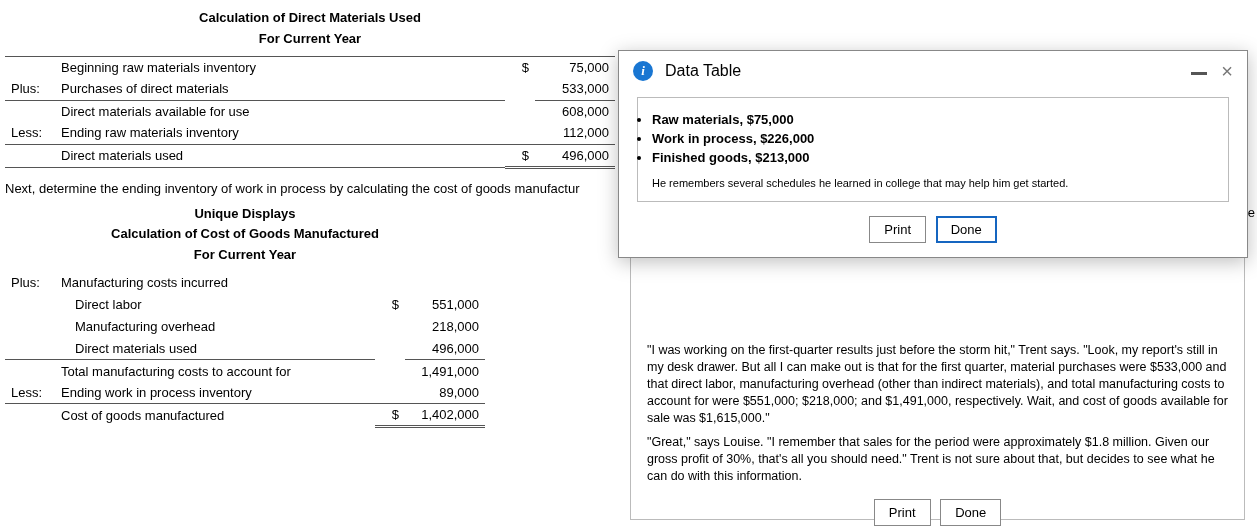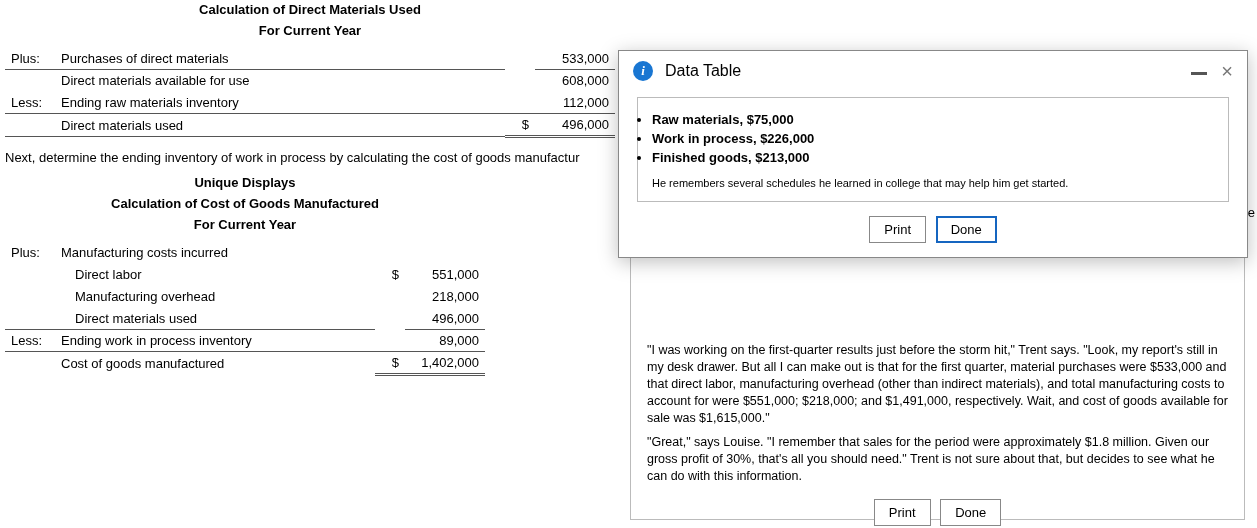--- a/index.html
+++ b/index.html
@@ -9,21 +9,21 @@
       color: #000;
       background: #fff;
       width: 1257px;
       height: 528px;
       position: relative;
       overflow: hidden;
     }
     .left-panel {
       position: absolute;
       left: 5px;
-      top: 0;
+      top: 8px;
       width: 610px;
     }
     .title-block { text-align: center; font-weight: bold; margin-bottom: 6px; }
     .title-line { line-height: 1.6; }
     table.calc { width: 100%; border-collapse: collapse; }
     table.calc td { padding: 3px 6px; height: 22px; vertical-align: middle; }
     .col-prefix { width: 50px; }
     .col-label { }
     .col-cur { width: 30px; text-align: right; padding-right:2px;}
     .col-val { width: 80px; text-align: right; padding-right:8px;}
@@ -104,20 +104,26 @@
 </head>
 <body>
 
 <div class="left-panel">
   <div class="title-block">
     <div class="title-line">Calculation of Direct Materials Used</div>
     <div class="title-line">For Current Year</div>
   </div>
   <table class="calc">
     <tbody>
+        <tr class="bd-top">
+      <td class="col-prefix"></td>
+      <td class="col-label">Beginning raw materials inventory</td>
+      <td class="col-cur">$</td>
+      <td class="col-val">75,000</td>
+    </tr>
     <tr>
       <td class="col-prefix bd-bottom">Plus:</td>
       <td class="col-label bd-bottom">Purchases of direct materials</td>
       <td class="col-cur"></td>
       <td class="col-val val-bd">533,000</td>
     </tr>
     <tr>
       <td class="col-prefix"></td>
       <td class="col-label">Direct materials available for use</td>
       <td class="col-cur"></td>
@@ -163,20 +169,26 @@
       <td class="col-prefix"></td>
       <td class="col-label indent">Manufacturing overhead</td>
       <td class="col-cur"></td>
       <td class="col-val">218,000</td>
     </tr>
     <tr>
       <td class="col-prefix bd-bottom"></td>
       <td class="col-label indent bd-bottom">Direct materials used</td>
       <td class="col-cur"></td>
       <td class="col-val val-bd">496,000</td>
+    </tr>
+    <tr>
+      <td class="col-prefix"></td>
+      <td class="col-label">Total manufacturing costs to account for</td>
+      <td class="col-cur"></td>
+      <td class="col-val">1,491,000</td>
     </tr>
     <tr>
       <td class="col-prefix bd-bottom">Less:</td>
       <td class="col-label bd-bottom">Ending work in process inventory</td>
       <td class="col-cur"></td>
       <td class="col-val val-bd">89,000</td>
     </tr>
     <tr>
       <td class="col-prefix"></td>
       <td class="col-label">Cost of goods manufactured</td>

